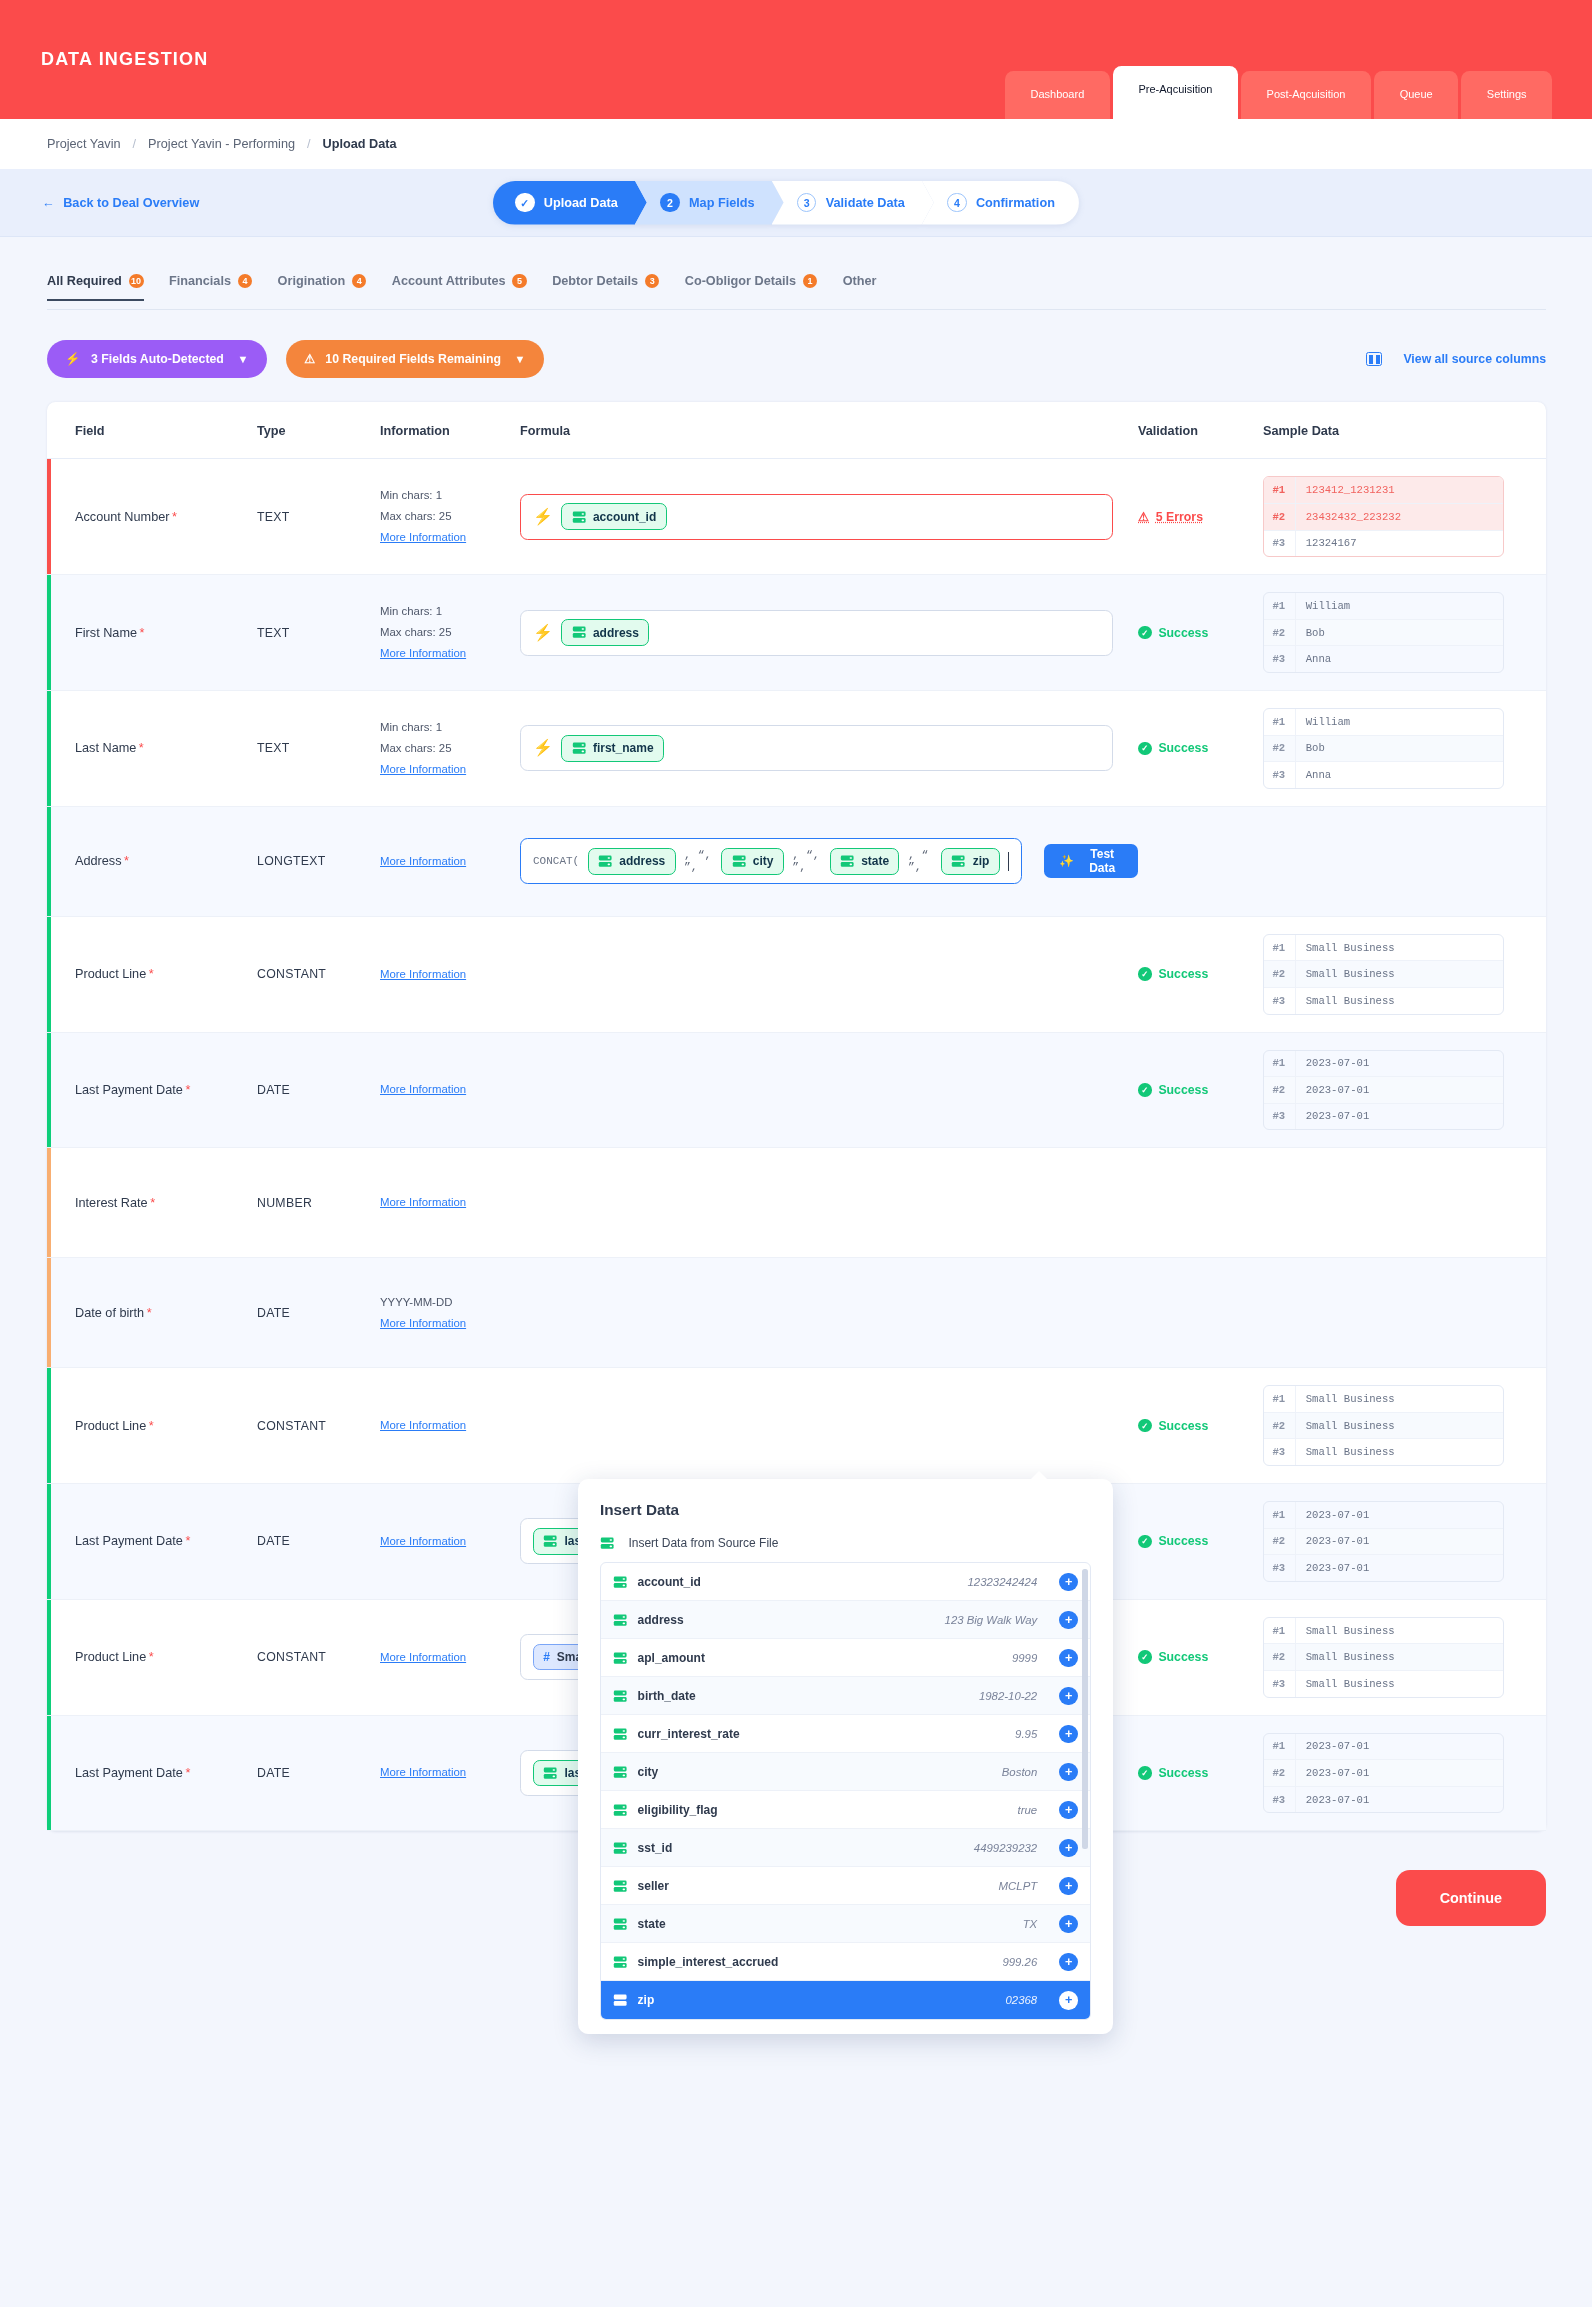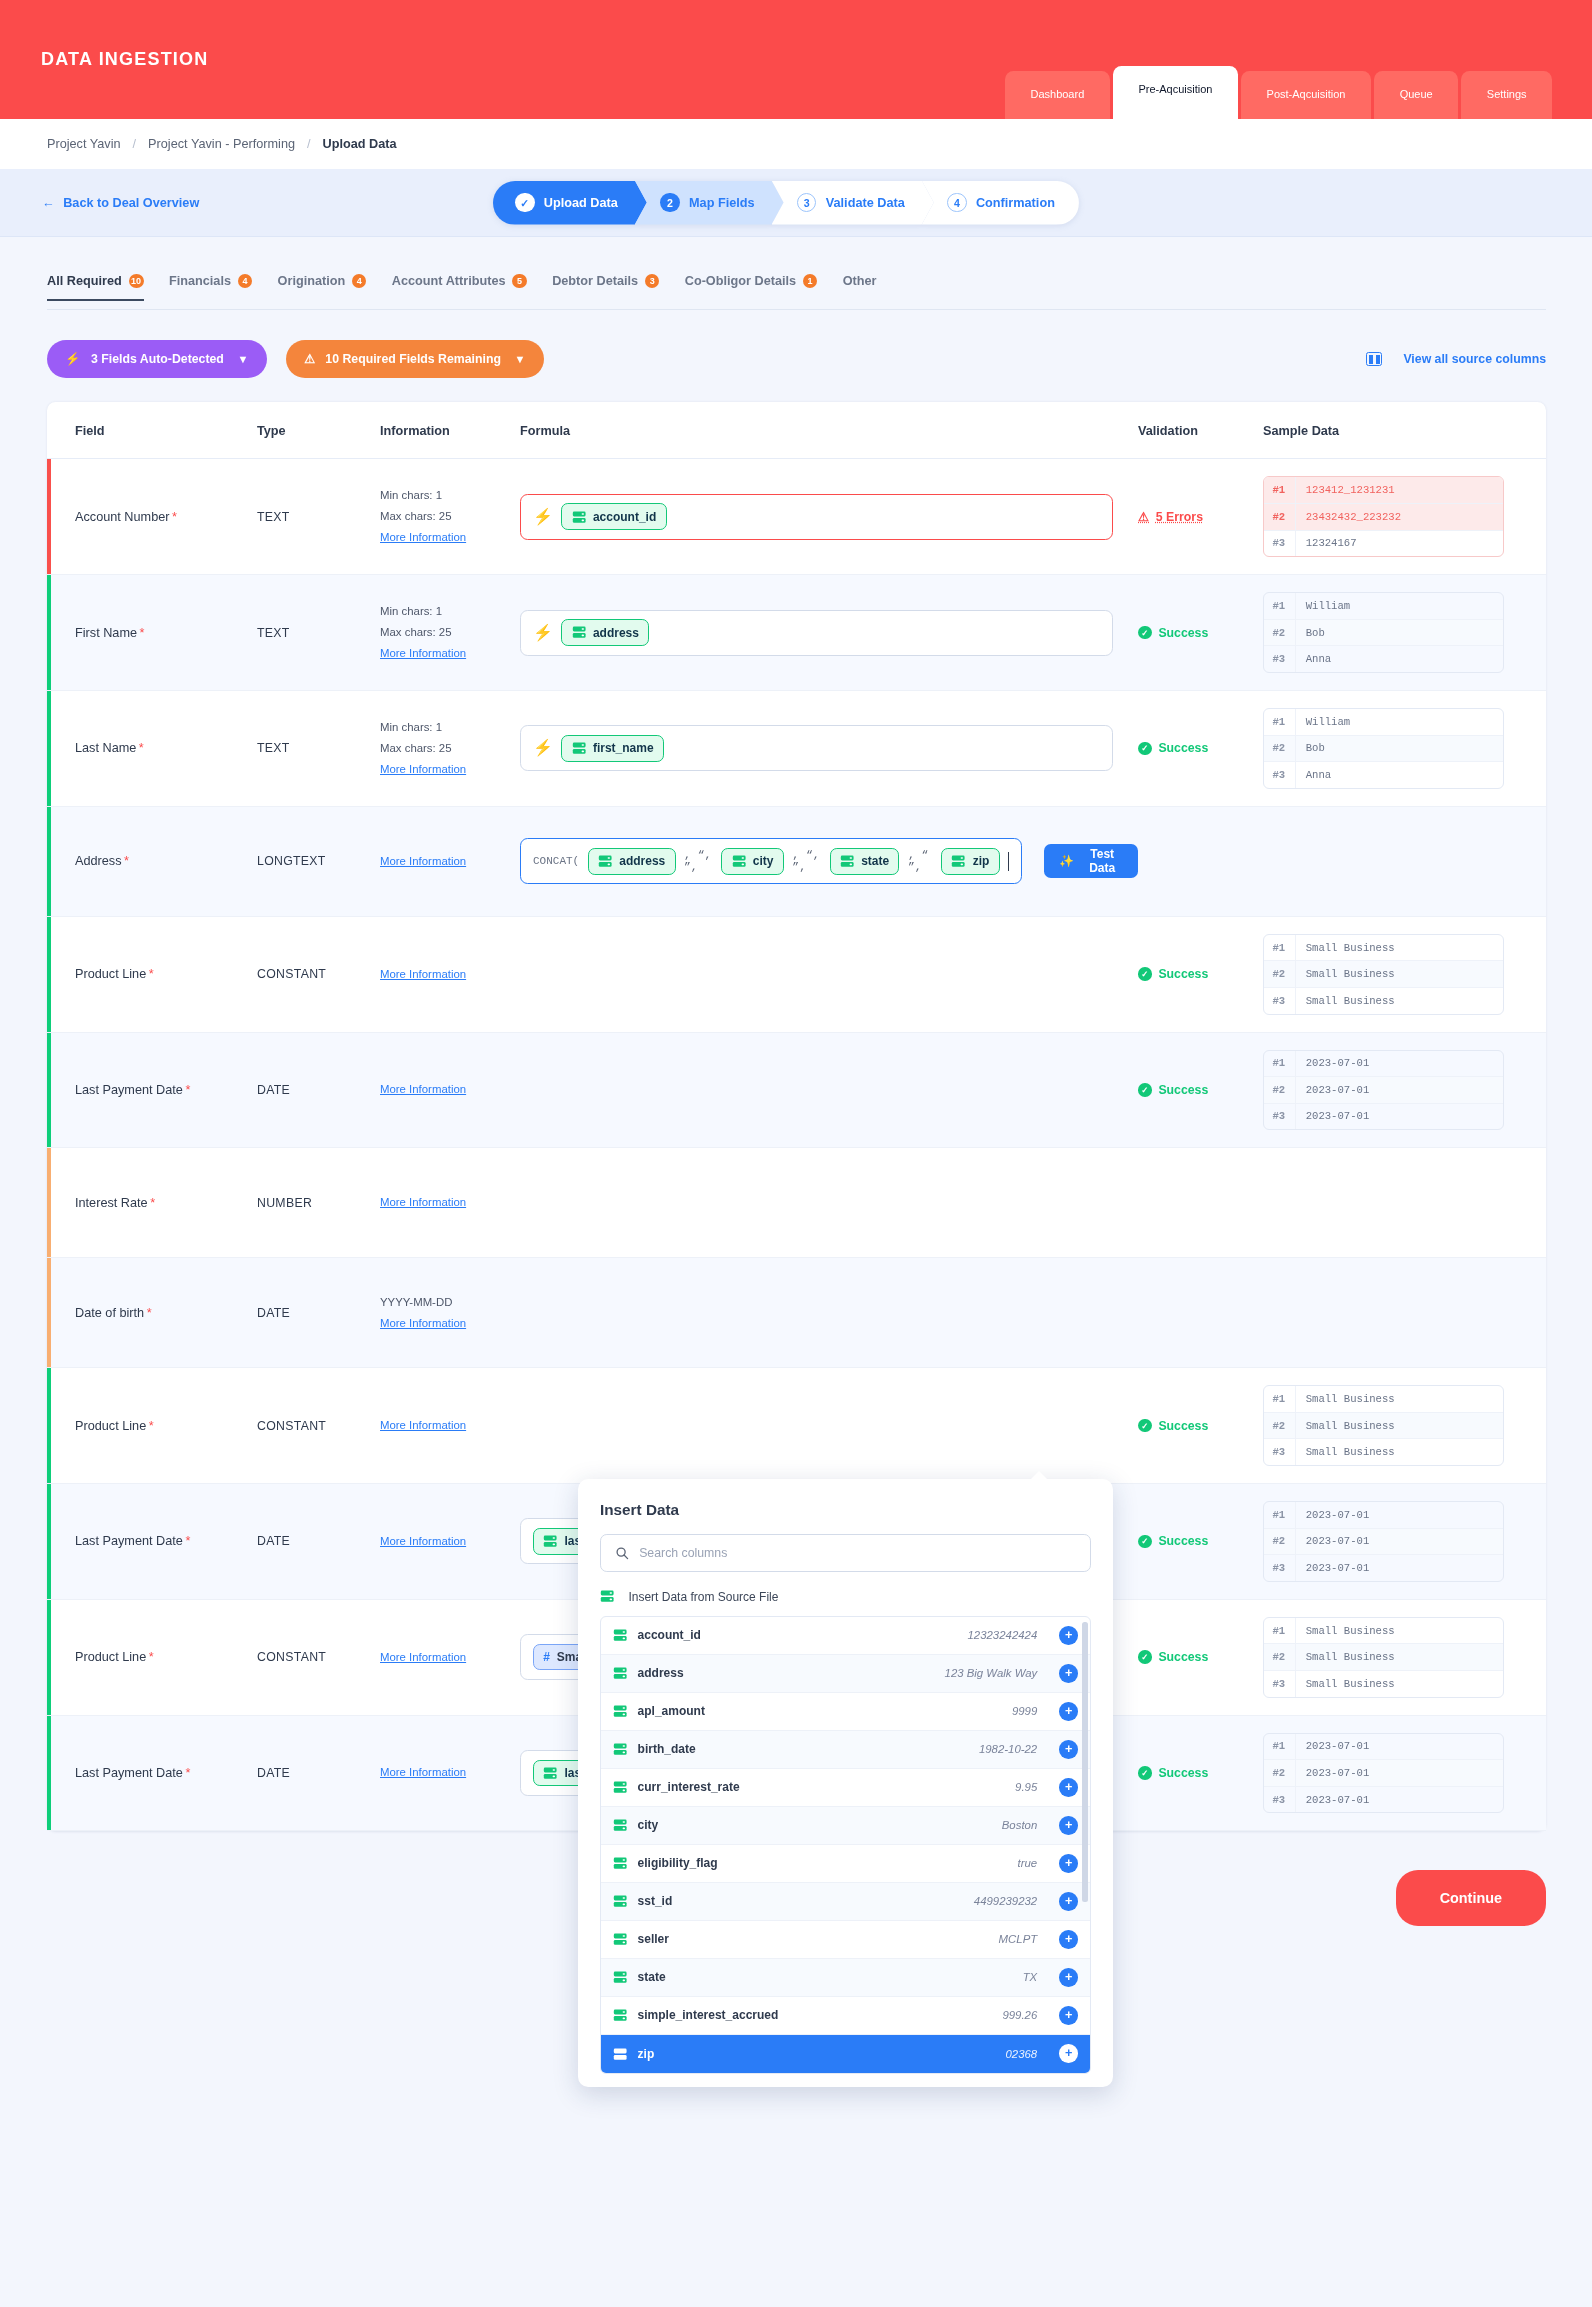--- a/index.html
+++ b/index.html
@@ -307,21 +307,21 @@
     position:absolute; right:2.5px; top:5.1px; width:5.1px; height:280px;
     background:#cfd7e6; border-radius:2.5px;
   }
 
   
   .dbicon { width:14.4px; height:14.4px; display:block; flex:none; }
 
   
   .footer { padding: 39px 47px 51px; display:flex; justify-content:flex-end; }
   .continue {
-    background:#fb4b4b; color:#fff; border:none; border-radius:22px;
+    background:#fb4b4b; color:#fff; border:none; border-radius:14px;
     height: 56px; padding: 0 44px; font-size:14.4px; font-weight:bold; cursor:pointer;
   }
 </style>
 </head>
 <body>
 
 <div class="appbar">
   <div class="brand">DATA INGESTION</div>
   <div class="nav">
       <div class="nav-tab">Dashboard</div>
@@ -818,27 +818,20 @@
          <div class="idx">#3</div>
          <div class="sval">2023-07-01</div>
        </div>
             </div>
           </div>
         </div>
       </div>
 
     <div class="dropdown">
       <div class="dd-title">Insert Data</div>
-      <div class="dd-search">
-        <svg class="dbicon" viewBox="0 0 20 20">
-          <circle cx="8.5" cy="8.5" r="5.6" fill="none" stroke="#5b6475" stroke-width="1.8"></circle>
-          <line x1="12.6" y1="12.6" x2="17.5" y2="17.5" stroke="#5b6475" stroke-width="1.8" stroke-linecap="round"></line>
-        </svg>
-        <input type="text" placeholder="Search columns" style="">
-      </div>
       <div class="dd-sub">
         <svg class="dbicon" viewBox="0 0 18 18">
           <rect x="1" y="2" width="16" height="6" rx="1.6" fill="#12c878"></rect>
           <rect x="1" y="10" width="16" height="6" rx="1.6" fill="#12c878"></rect>
           <rect x="12" y="4" width="3" height="2" rx="1" fill="#ffffff"></rect>
           <rect x="12" y="12" width="3" height="2" rx="1" fill="#ffffff"></rect>
         </svg>
         <span>Insert Data from Source File</span>
       </div>
       <div class="dd-list">

